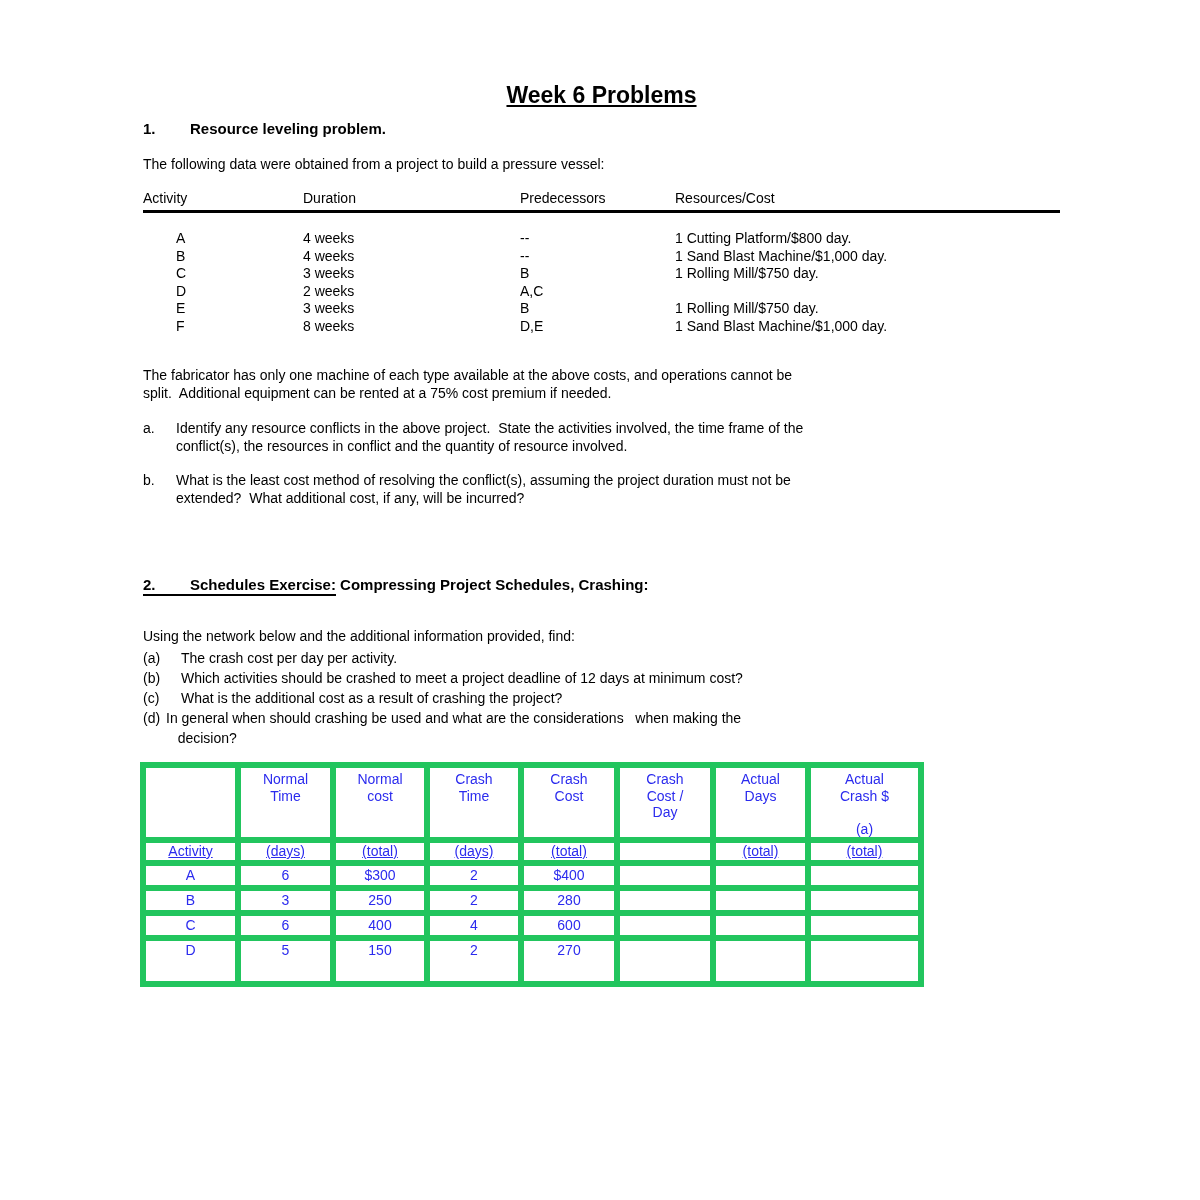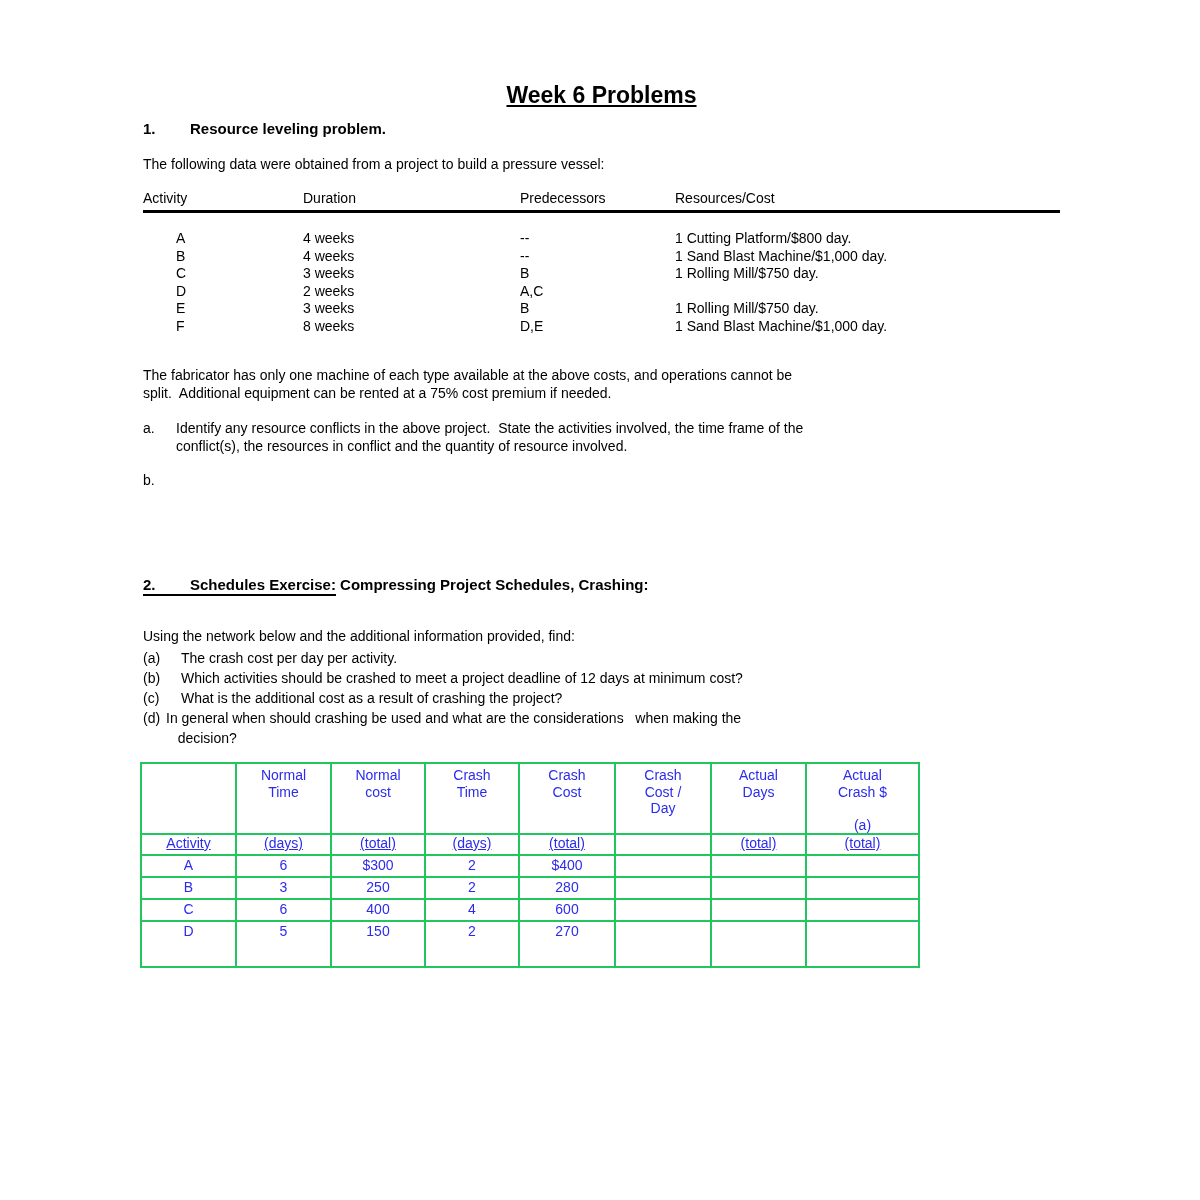--- a/index.html
+++ b/index.html
@@ -36,21 +36,21 @@
   .h2-underlined { display:inline-flex; border-bottom:2px solid #000; padding-bottom:1px; }
   .h2-num { width:47px; }
   .using { top:628px; }
   .list2 { top:648px; width:930px; }
   .list2 .row { display:flex; line-height:20px; }
   .list2 .m { width:38px; flex:none; }
   .list2 .m-d { width:23px; flex:none; }
   .crash-table-wrap { top:762px; left:140px; }
   table.crash { border-collapse:collapse; table-layout:fixed; }
   table.crash td {
-    border:2px solid #22c55e;
+    border:6px solid #22c55e;
     text-align:center; vertical-align:top;
     color:#2b2bee;
     overflow:hidden;
   }
   td.ch { height:68px; line-height:16.5px; padding-top:3px; white-space:pre-line; }
   td.sh { height:21px; line-height:17px; text-decoration:underline; }
   tr.r td { height:22px; line-height:19px; }
   tr.r-last td { height:46px; line-height:19px; }
 </style>
 </head>
@@ -119,20 +119,22 @@
 split.  Additional equipment can be rented at a 75% cost premium if needed.</div>
 
   <div class="abs list-item item-a">
     <span class="li-marker">a.</span>
     <span class="li-text">Identify any resource conflicts in the above project.  State the activities involved, the time frame of the
 conflict(s), the resources in conflict and the quantity of resource involved.</span>
   </div>
 
   <div class="abs list-item item-b">
     <span class="li-marker">b.</span>
+    <span class="li-text">What is the least cost method of resolving the conflict(s), assuming the project duration must not be
+extended?  What additional cost, if any, will be incurred?</span>
   </div>
 
   <div class="abs h2">
     <span class="h2-underlined">
       <span class="h2-num">2.</span>
       <span>Schedules Exercise: </span>
     </span>
     <span>Compressing Project Schedules, Crashing:</span>
   </div>
 

